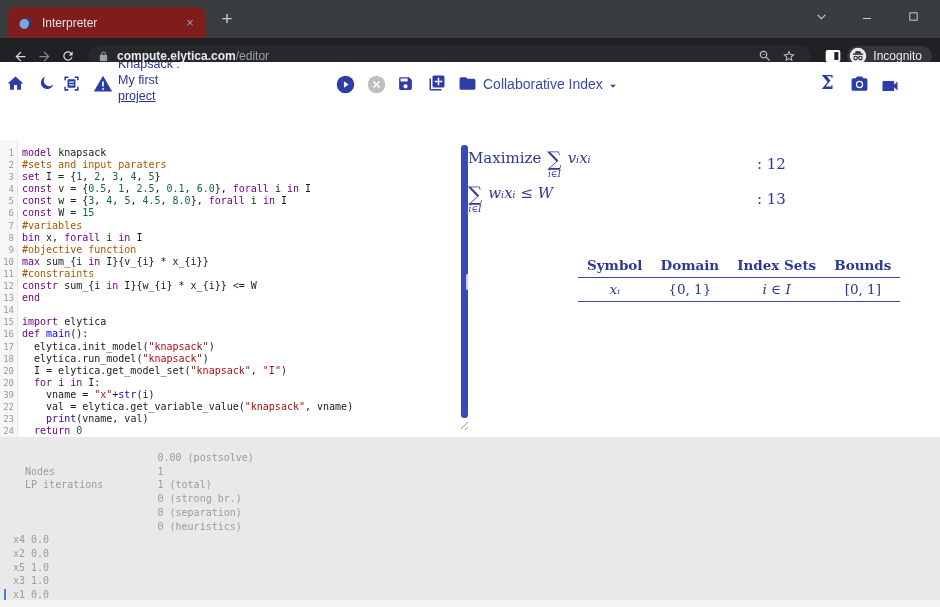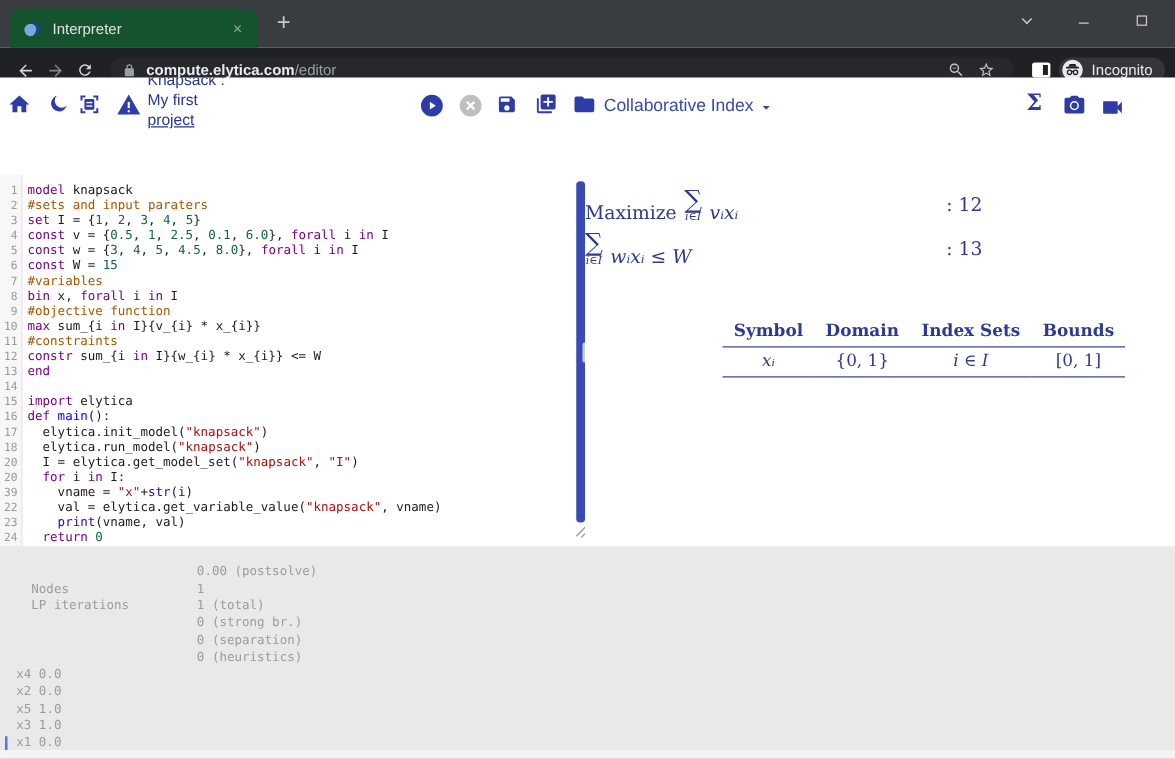--- a/index.html
+++ b/index.html
@@ -3,21 +3,21 @@
 <meta charset="utf-8">
 <style>
   * { margin:0; padding:0; box-sizing:border-box; }
   html,body { background:#555; }
   #app {
     position:relative; width:940px; height:607px; overflow:hidden;
     background:#fff; font-family:"Liberation Sans", sans-serif;
   }
   
   .tabstrip { position:absolute; top:0; left:0; right:0; height:38px; background:#3a3d40; }
-  .btab { position:absolute; left:8px; top:7px; width:198px; height:31px; background:#14532d;
+  .btab { position:absolute; left:8px; top:7px; width:198px; height:31px; background:#7f1d1d;
           border-radius:8px 8px 0 0; display:flex; align-items:center; padding:0 8px 0 10px; }
   .btab-title { flex:1; color:#dfe1e5; font-size:12px; margin-left:8px; white-space:nowrap; overflow:hidden; }
   .btab-close { color:#9aa0a6; font-size:13px; width:16px; text-align:center; cursor:default; }
   .newtab { position:absolute; left:216px; top:9px; width:22px; height:22px; color:#c6c8ca;
             font-size:19px; line-height:20px; text-align:center; }
   .winctrls { position:absolute; right:4px; top:2px; display:flex; color:#c6c8ca; }
   .winctrls span { width:46px; height:28px; display:flex; align-items:center; justify-content:center; }
   .navrow { position:absolute; top:38px; left:0; right:0; height:36px; background:#202124;
             display:flex; align-items:center; padding:0 8px; }
   .navbtn { width:24px; height:20px; display:flex; align-items:center; justify-content:center; }
@@ -56,21 +56,21 @@
   .tk-kw{color:#708} .tk-cm{color:#a50} .tk-str{color:#a11} .tk-num{color:#164}
   .tk-def{color:#00f} .tk-bi{color:#30a} .tk-pl{color:#1a1a1a}
   .divider { position:absolute; left:461px; top:145px; width:7px; height:273px; background:#3a4ab5;
              border-radius:3px; }
   .div-handle { position:absolute; right:-1px; top:50%; margin-top:-8px; width:3px; height:16px;
                 background:#c9cde8; border-radius:2px; }
   .resize-grip { position:absolute; left:459px; top:419px; color:#999; }
   
   .mathpanel { position:absolute; left:468px; top:140px; width:472px; height:297px; background:#fff;
                color:#2c3a94; font-family:"DejaVu Serif", serif; }
-  .eq { position:absolute; display:flex; align-items:flex-end; gap:6px; font-size:15px; }
+  .eq { position:absolute; display:flex; align-items:flex-start; gap:6px; font-size:15px; }
   .mathpanel .eq { left:auto; }
   .eq1p { position:absolute; left:167px; top:9px; } .eq2p { position:absolute; left:182px; top:44px; }
   .sumblk { display:inline-flex; flex-direction:column; align-items:center; line-height:1; }
   .sumblk .sum { font-size:20px; }
   .sumblk .sub { font-size:9px; font-style:italic; margin-top:1px; }
   .mexpr { font-style:italic; }
   .eqtag { position:absolute; left:289px; font-size:15px; }
   .tag1 { top:15px; } .tag2 { top:50px; }
   .vtable { position:absolute; left:110px; top:115px; border-collapse:collapse; font-size:13.5px; }
   .vtable th { font-weight:bold; padding:2px 9px 4px; border-bottom:1.5px solid #3a479f; }

